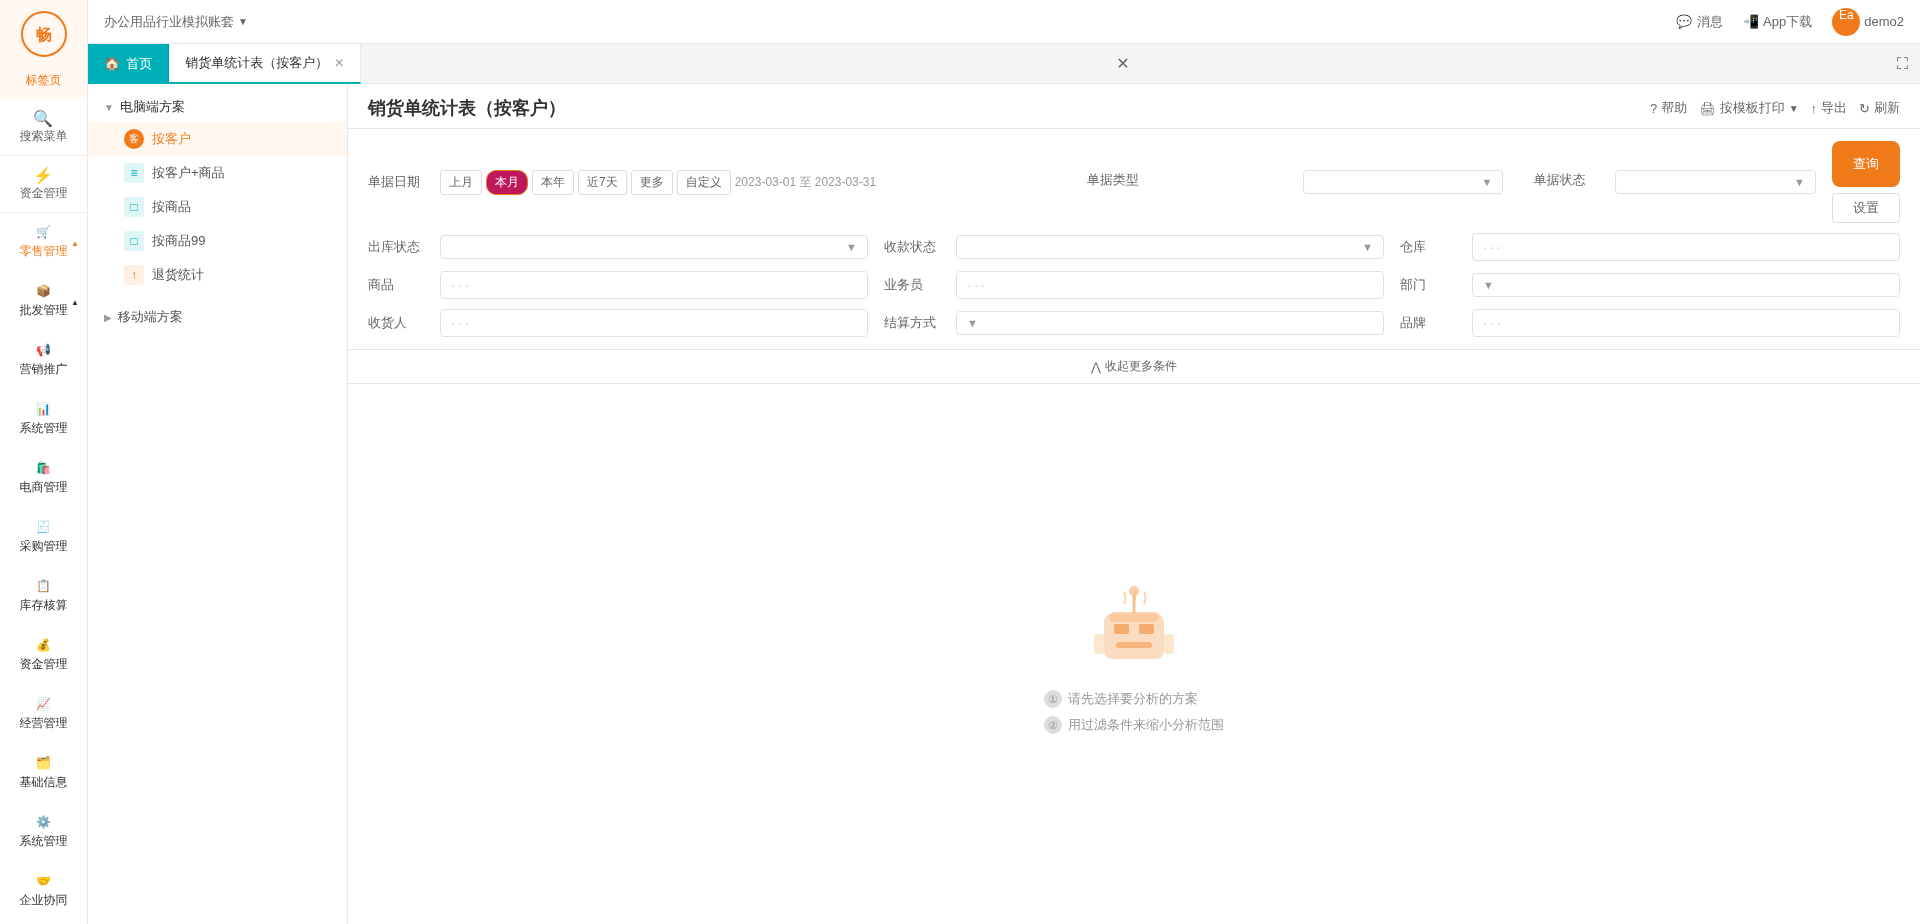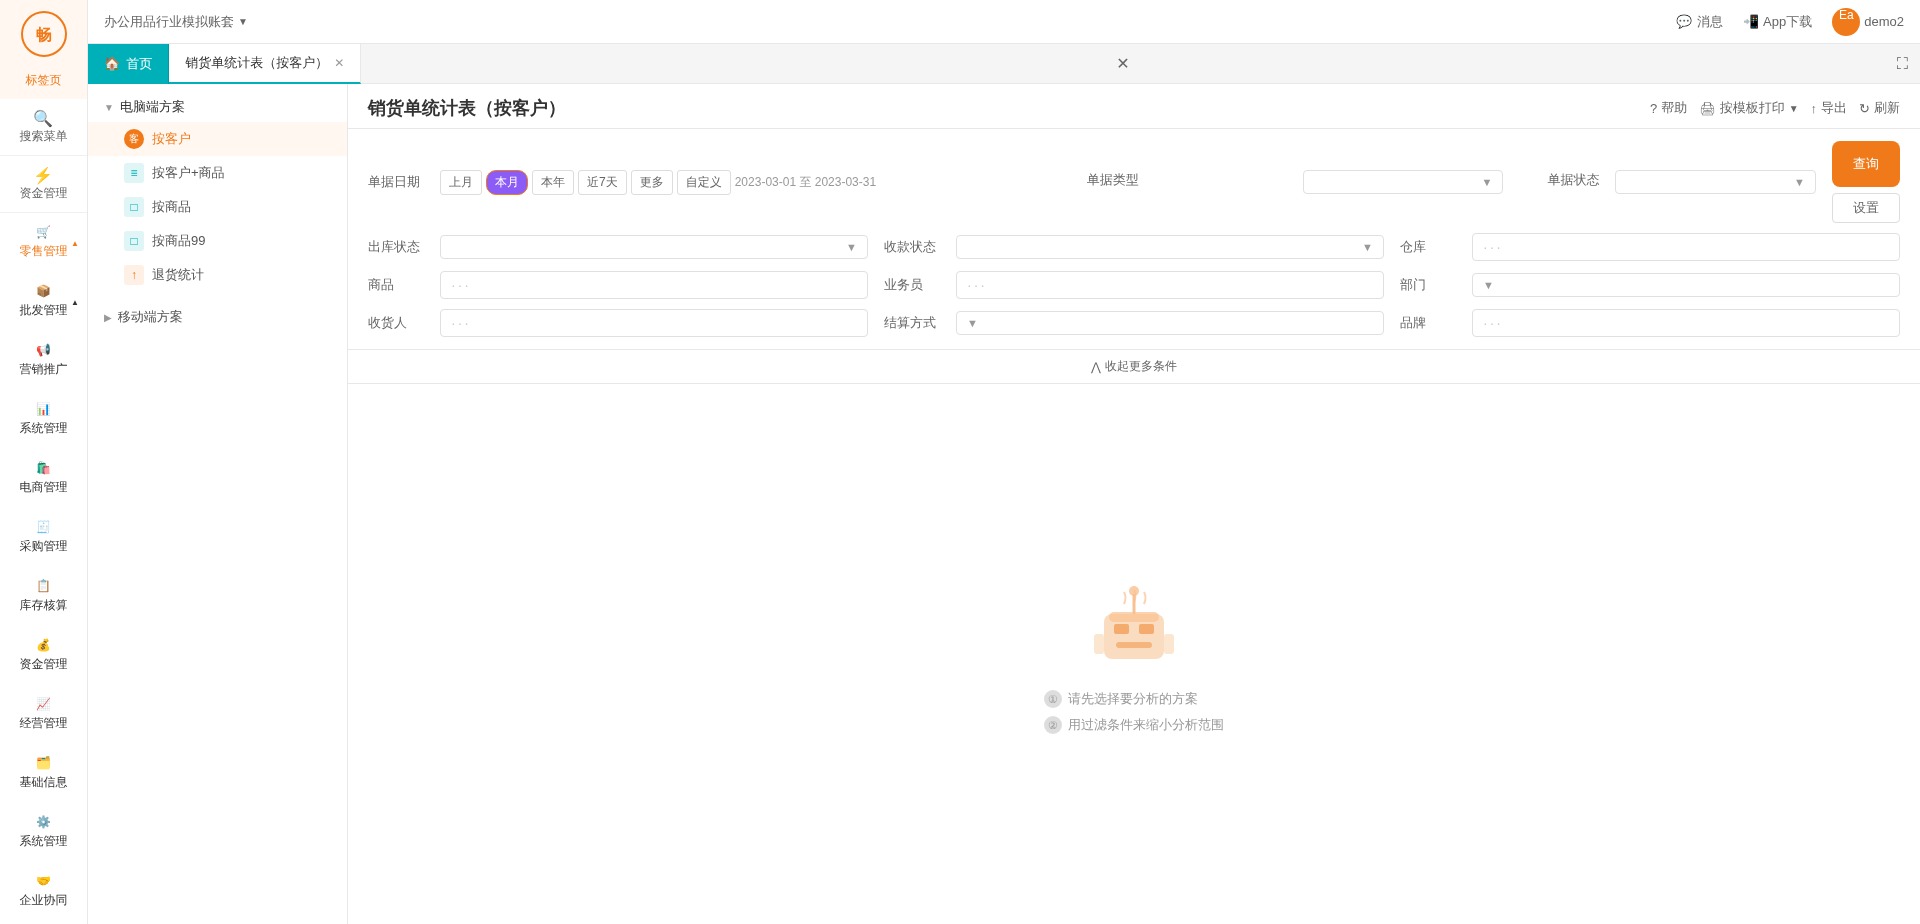--- a/index.html
+++ b/index.html
@@ -67,21 +67,21 @@
     .page-actions { display: flex; align-items: center; gap: 12px; font-size: 13px; color: #666; }
     .page-action-btn { display: flex; align-items: center; gap: 4px; cursor: pointer; }
 
     
     .filter-area { background: #fff; padding: 12px 20px; border-bottom: 1px solid #e8e8e8; flex-shrink: 0; }
     .filter-row { display: flex; align-items: center; gap: 16px; margin-bottom: 10px; }
     .filter-row:last-child { margin-bottom: 0; }
     .filter-label { font-size: 13px; color: #666; white-space: nowrap; min-width: 56px; }
     .filter-date-group { display: flex; align-items: center; gap: 4px; }
     .date-btn { padding: 3px 8px; border: 1px solid #ddd; border-radius: 3px; font-size: 12px; cursor: pointer; color: #666; background: #fff; }
-    .date-btn.active { background: #8b5cf6; color: #fff; border-color: #f07a1a; border-radius: 10px; }
+    .date-btn.active { background: #be185d; color: #fff; border-color: #f07a1a; border-radius: 10px; }
     .date-range { font-size: 12px; color: #999; }
     .filter-select { flex: 1; border: 1px solid #e0e0e0; border-radius: 4px; padding: 5px 10px; font-size: 13px; color: #666; background: #fff; display: flex; align-items: center; justify-content: space-between; cursor: pointer; min-width: 0; }
     .filter-select .chevron { color: #999; font-size: 11px; }
     .filter-select .dots { color: #ccc; font-size: 14px; letter-spacing: 2px; }
     .filter-select-placeholder { color: #ccc; }
 
     .action-btns { display: flex; flex-direction: column; gap: 6px; margin-left: auto; flex-shrink: 0; }
     .btn-query { background: #f07a1a; color: #fff; border: none; padding: 14px 20px; border-radius: 8px; cursor: pointer; font-size: 13px; }
     .btn-settings { background: #fff; color: #666; border: 1px solid #ddd; padding: 5px 20px; border-radius: 4px; cursor: pointer; font-size: 13px; }
 
@@ -285,21 +285,21 @@
           </div>
           <div style="flex:1"></div>
           <div style="display:flex;flex-direction:column;gap:0;min-width:200px;">
             <span class="filter-label" style="text-align:left;margin-bottom:4px;">单据类型</span>
           </div>
           <div class="filter-select" style="flex:1;max-width:300px;">
             <span class="filter-select-placeholder"></span>
             <span class="chevron">▼</span>
           </div>
           <div style="display:flex;flex-direction:column;gap:0;min-width:80px;">
-            <span class="filter-label" style="text-align:right;margin-bottom:4px;">单据状态</span>
+            <span class="filter-label" style="text-align:center;margin-bottom:4px;">单据状态</span>
           </div>
           <div class="filter-select" style="flex:1;max-width:300px;">
             <span class="filter-select-placeholder"></span>
             <span class="chevron">▼</span>
           </div>
           <div class="action-btns">
             <button class="btn-query">查询</button>
             <button class="btn-settings">设置</button>
           </div>
         </div>

